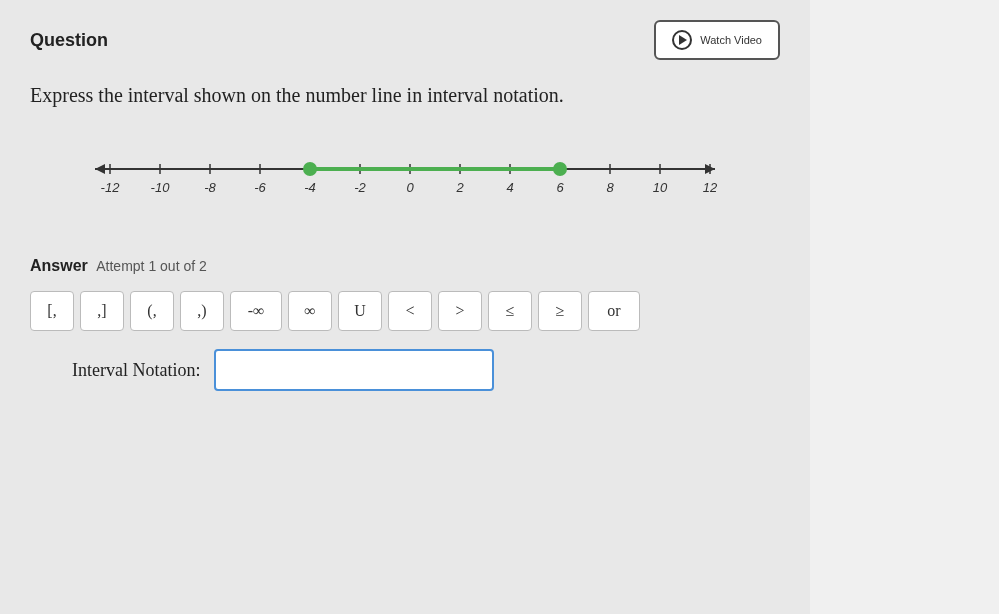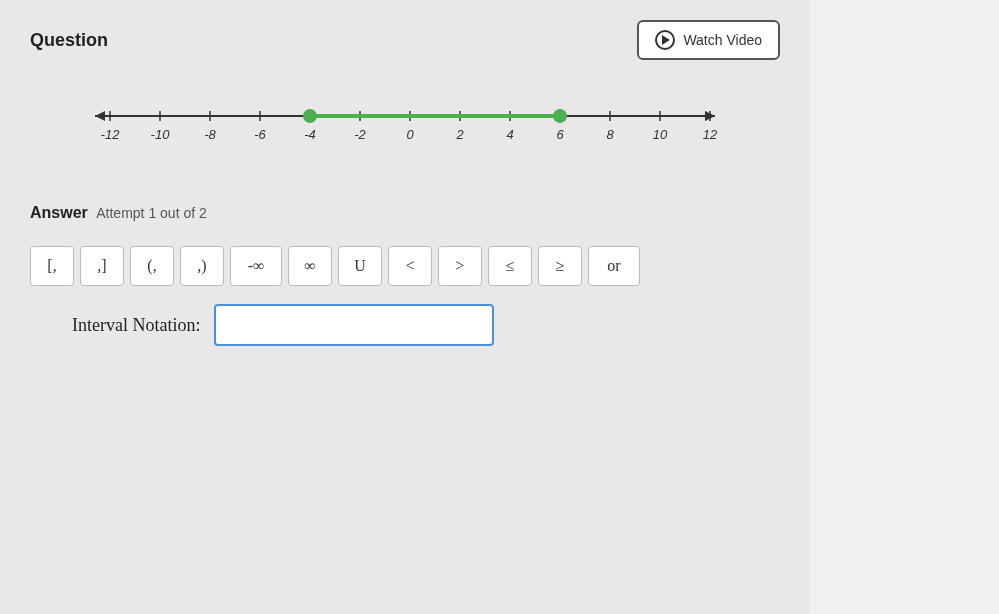--- a/index.html
+++ b/index.html
@@ -32,21 +32,21 @@
     }
     .watch-video-btn {
       display: flex;
       align-items: center;
       gap: 8px;
       border: 2px solid #555;
       border-radius: 6px;
       padding: 8px 16px;
       background: white;
       cursor: pointer;
-      font-size: 14px;
+      font-size: 11px;
       color: #333;
       font-family: Arial, sans-serif;
     }
     .play-icon {
       width: 20px;
       height: 20px;
       border: 2px solid #333;
       border-radius: 50%;
       display: flex;
       align-items: center;
@@ -82,21 +82,21 @@
     .number-line-svg {
       width: 100%;
       height: 100%;
     }
     .answer-section {
       margin-bottom: 20px;
     }
     .answer-header {
       font-family: Arial, sans-serif;
       font-size: 16px;
-      margin-bottom: 24px;
+      margin-bottom: 16px;
       color: #222;
     }
     .answer-header strong {
       font-weight: bold;
     }
     .answer-header span {
       font-weight: normal;
       color: #555;
       font-size: 14px;
       margin-left: 4px;
@@ -157,20 +157,21 @@
   <div class="header">
     <div class="question-label">Question</div>
     <button class="watch-video-btn">
       <div class="play-icon">
         <div class="play-triangle"></div>
       </div>
       <span>Watch Video</span>
     </button>
   </div>
 
+  <div class="question-text">Express the interval shown on the number line in interval notation.</div>
 
   <div class="number-line-container">
     <div class="number-line-wrapper">
       <svg class="number-line-svg" viewBox="0 0 650 60">
 
         <line x1="15" y1="22" x2="635" y2="22" stroke="#333" stroke-width="2"></line>
 
         <polygon points="15,22 25,17 25,27" fill="#333"></polygon>
 
         <polygon points="635,22 625,17 625,27" fill="#333"></polygon>

